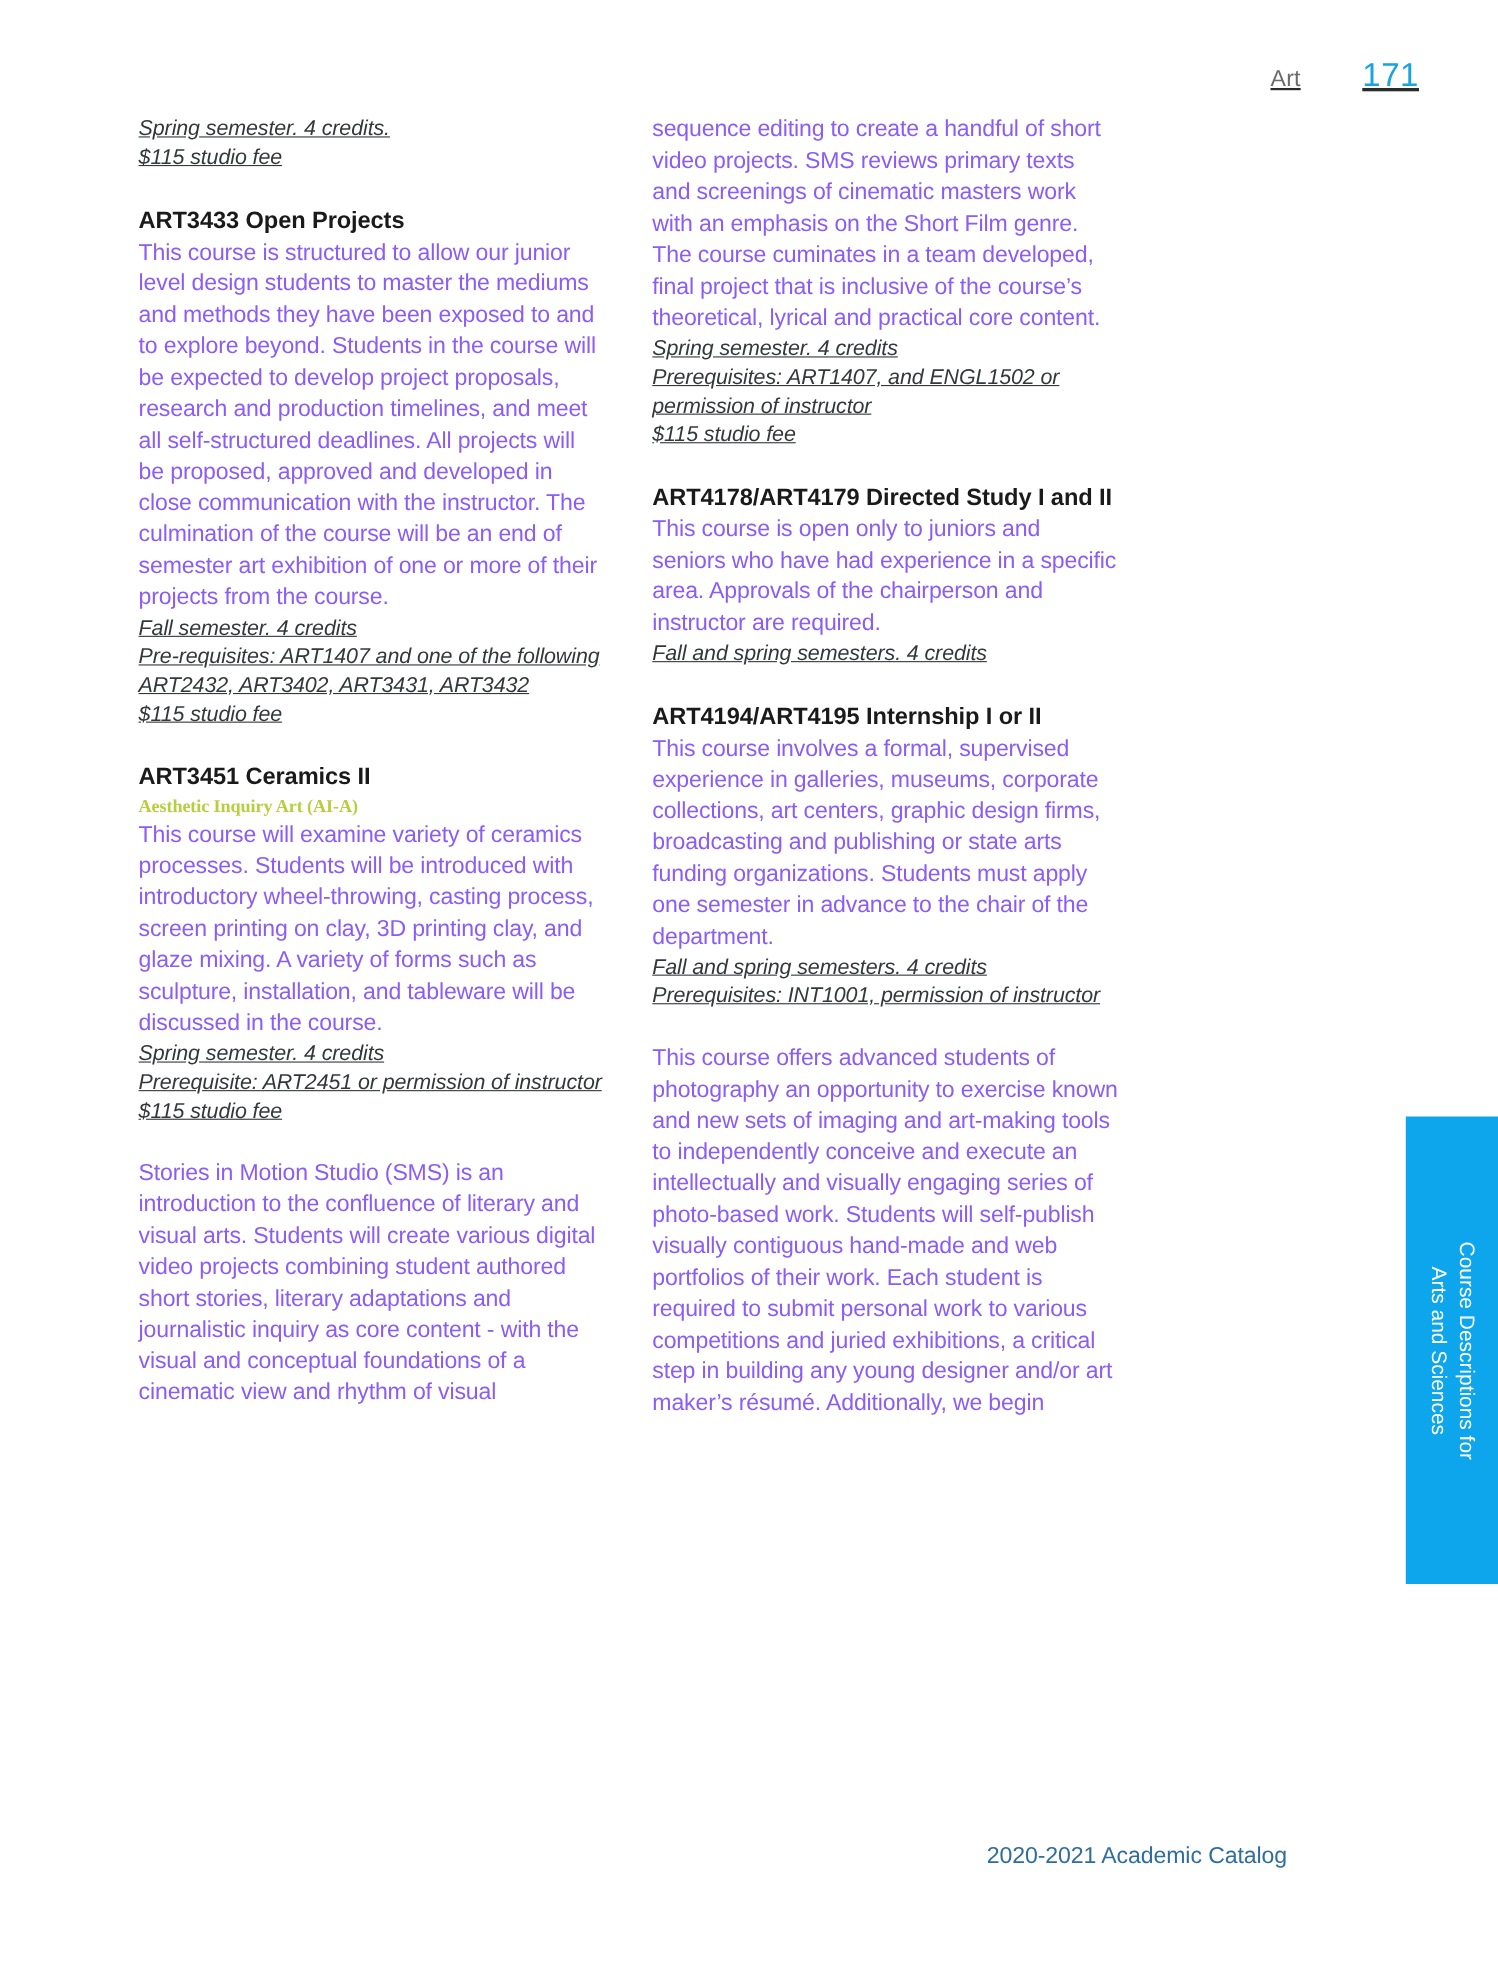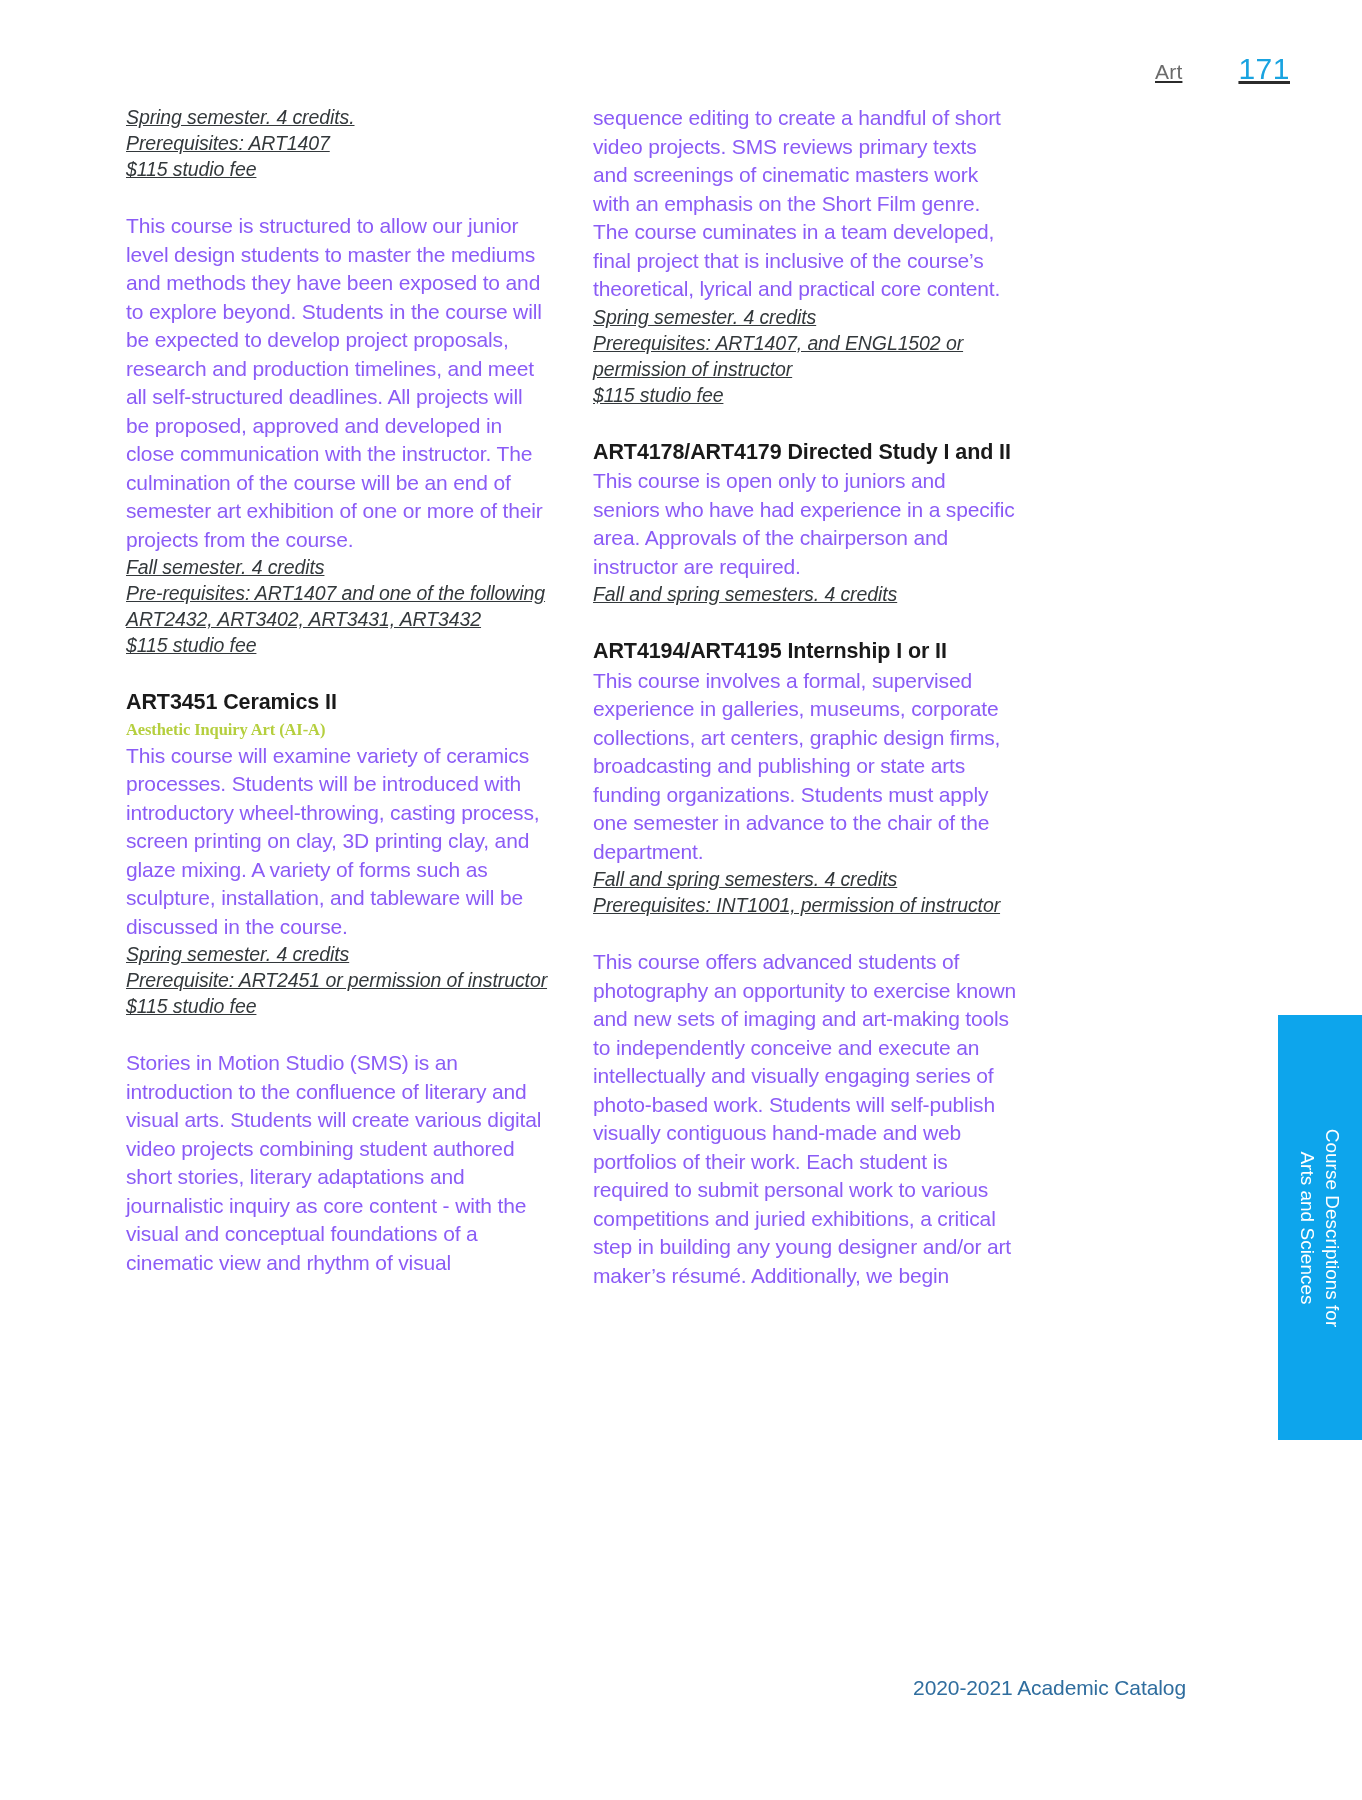--- a/index.html
+++ b/index.html
@@ -116,44 +116,43 @@
   
   .page-footer {
     position: absolute;
     left: 0;
     top: 1676px;
     width: 1170px;
     text-align: right;
     font-size: 21px;
     color: #2f6d9e;
     letter-spacing: -0.1px;
-    padding-left: 16px;
   }
 </style>
 </head>
 <body>
 
 <div class="page-header">
   <span class="header-section">Art</span>
   <span class="header-pagenum">171</span>
 </div>
 
 <div class="columns">
 
   <div class="column">
 
     <div>
       <p class="course-meta">Spring semester. 4 credits.</p>
-      <p class="course-meta">Prerequisites: ART1407</p>
-      <p class="course-meta">$115 studio fee</p>
-    </div>
-
-    <div class="gap-block"></div>
-
-    <div class="course">
+      <p class="course-meta">$115 studio fee</p>
+    </div>
+
+    <div class="gap-block"></div>
+
+    <div class="course">
+      <p class="course-title">ART3433  Open Projects</p>
       <p class="course-body">This course is structured to allow our junior level design students to master the mediums and methods they have been exposed to and to explore beyond. Students in the course will be expected to develop project proposals, research and production timelines, and meet all self-structured deadlines. All projects will be proposed, approved and developed in close communication with the instructor. The culmination of the course will be an end of semester art exhibition of one or more of their projects from the course.</p>
       <p class="course-meta">Fall semester. 4 credits</p>
       <p class="course-meta">Pre-requisites: ART1407 and one of the following ART2432, ART3402, ART3431, ART3432</p>
       <p class="course-meta">$115 studio fee</p>
     </div>
 
     <div class="gap-block"></div>
 
     <div class="course">
       <p class="course-title">ART3451  Ceramics II</p>

